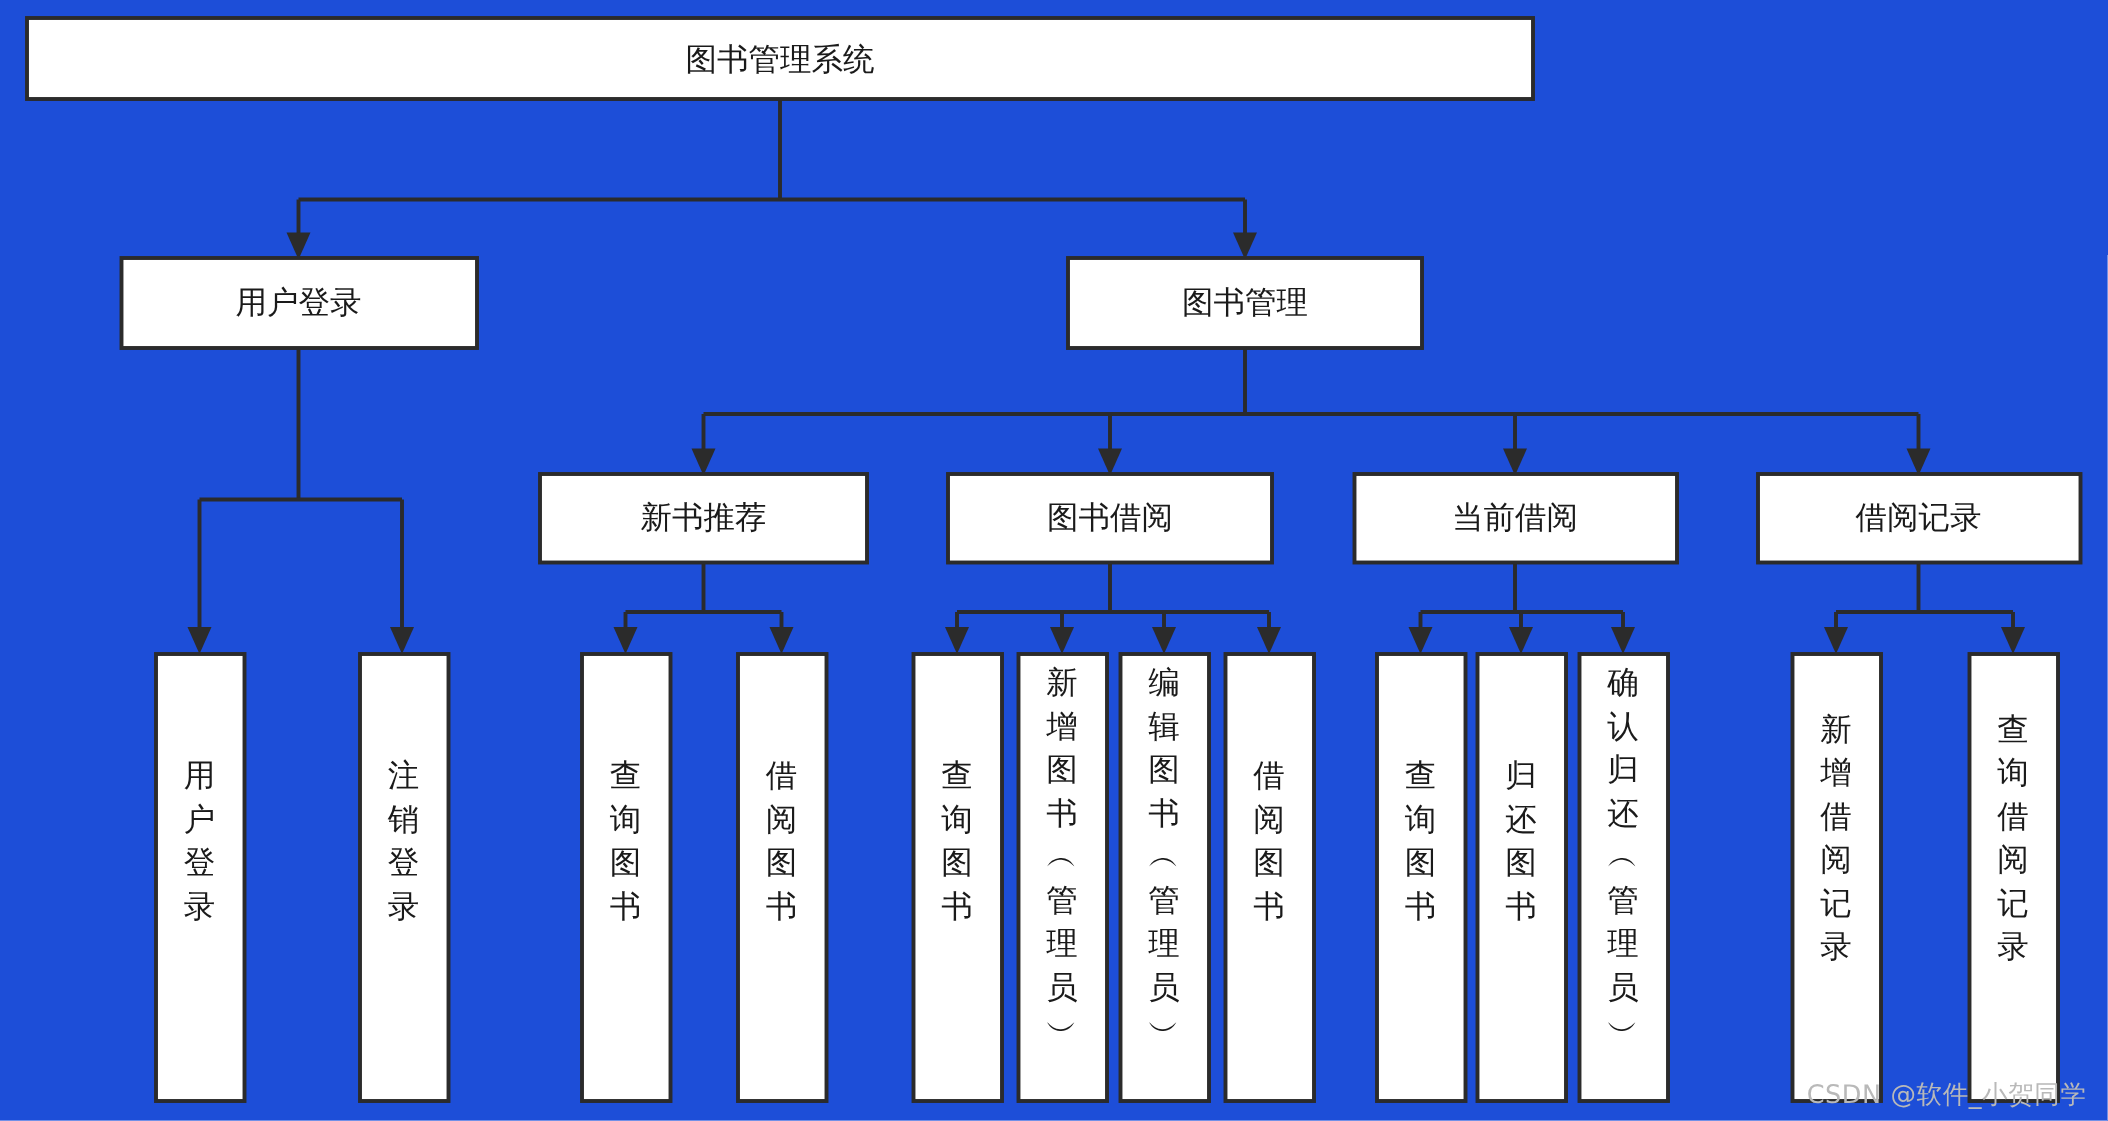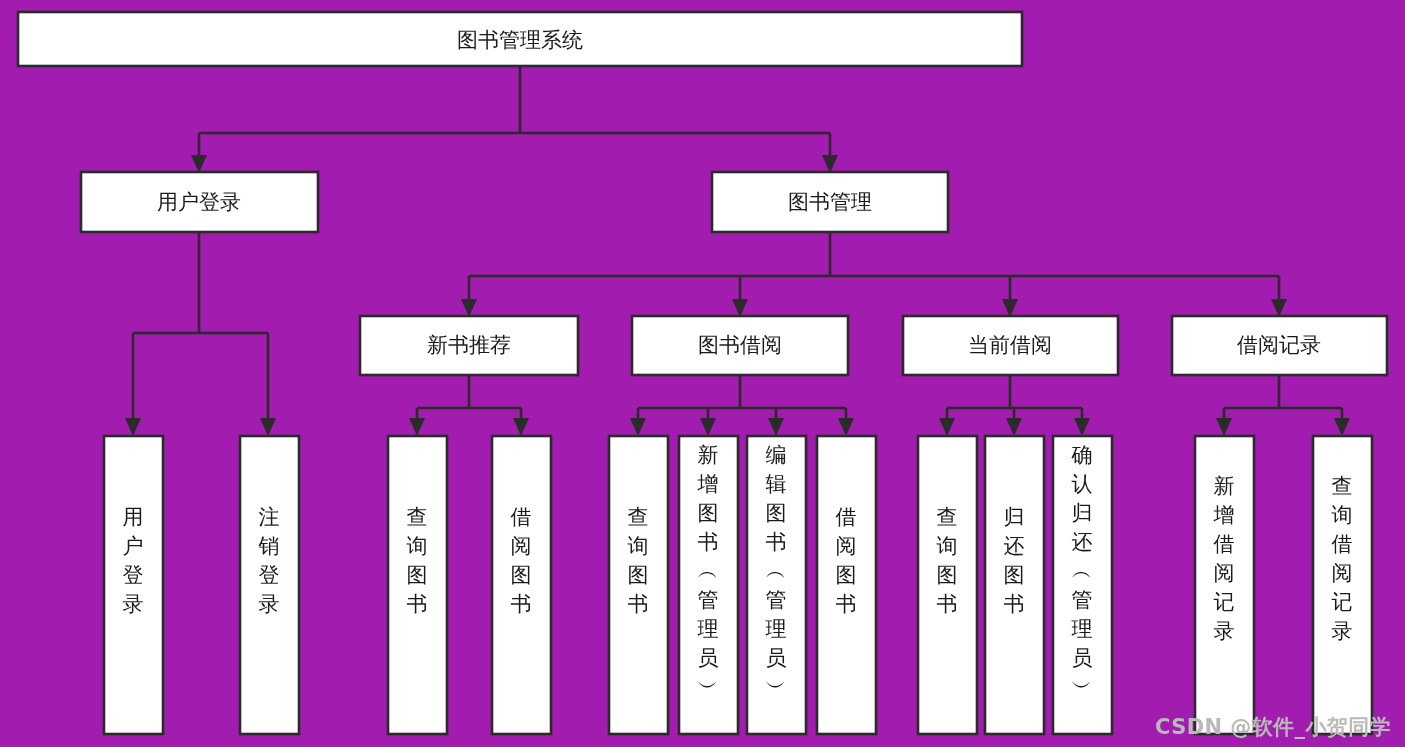--- a/index.html
+++ b/index.html
@@ -11,21 +11,21 @@
   body {
     width: 1405px;
     height: 747px;
     overflow: hidden;
     font-family: "DejaVu Sans", "Liberation Sans", sans-serif;
   }
   #diagram-root {
     position: relative;
     width: 1405px;
     height: 747px;
-    background: #a21caf;
+    background: #1d4ed8;
   }
   svg#flowchart {
     position: absolute;
     left: 0;
     top: 0;
     width: 1405px;
     height: 747px;
     display: block;
   }
   .node-box {
@@ -54,27 +54,26 @@
     font-family: "DejaVu Sans", "Liberation Sans", sans-serif;
     font-size: 21px;
     fill: #1a1a1a;
     text-anchor: middle;
   }
   .watermark {
     position: absolute;
     right: 14px;
     bottom: 6px;
     font-family: "DejaVu Sans", "Liberation Sans", sans-serif;
-    font-size: 21px;
+    font-size: 17px;
     color: #b9b9b9;
     letter-spacing: 0.4px;
     white-space: nowrap;
     pointer-events: none;
     user-select: none;
-    font-weight: bold;
   }
 </style>
 </head>
 <body>
 
 <div id="diagram-root">
 
   <svg id="flowchart" viewBox="0 0 1405 747" xmlns="http://www.w3.org/2000/svg">
 
     <g>

